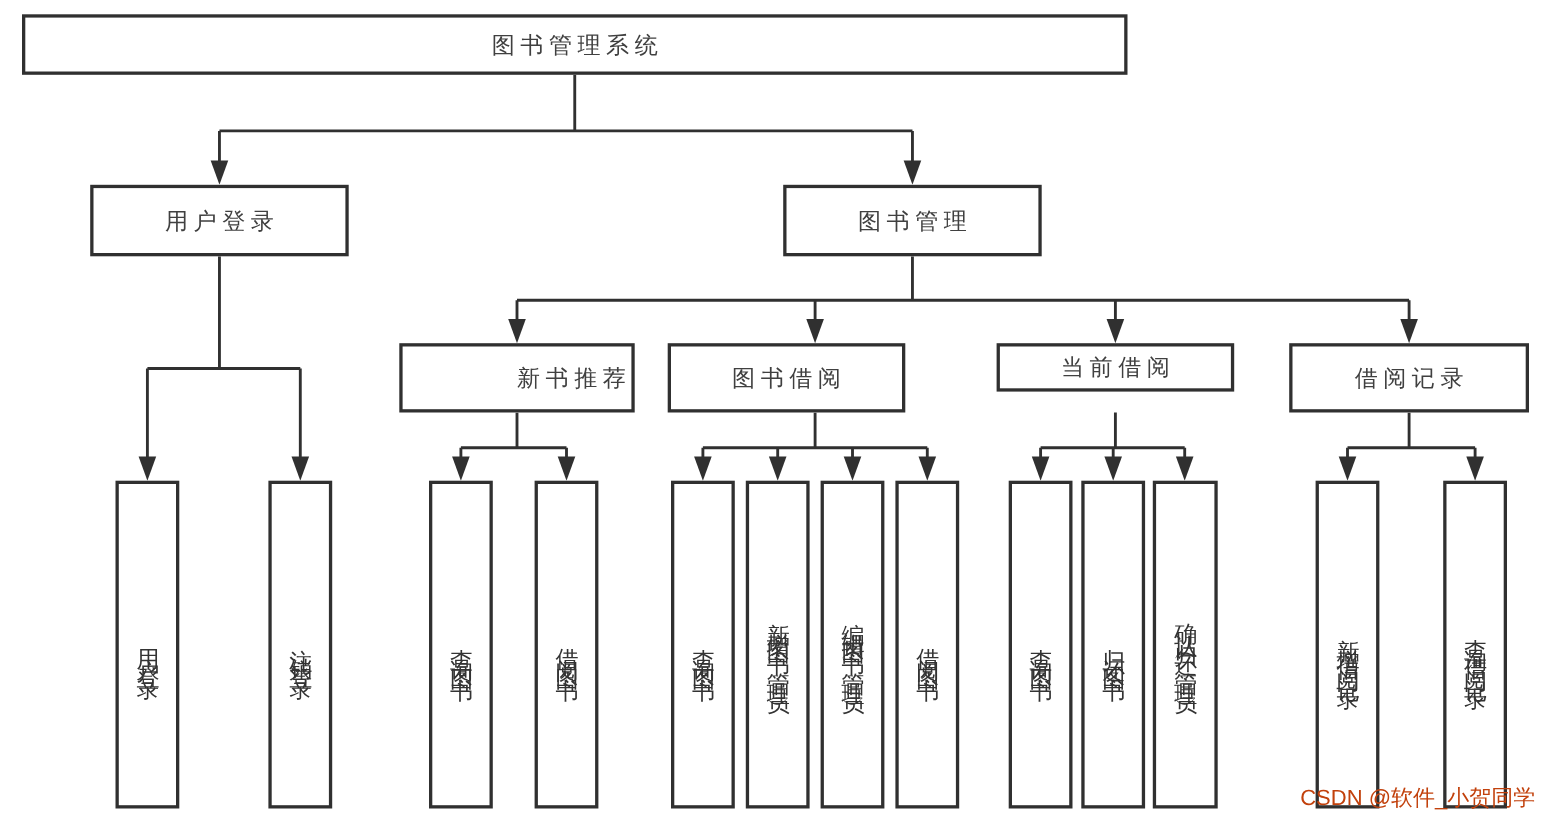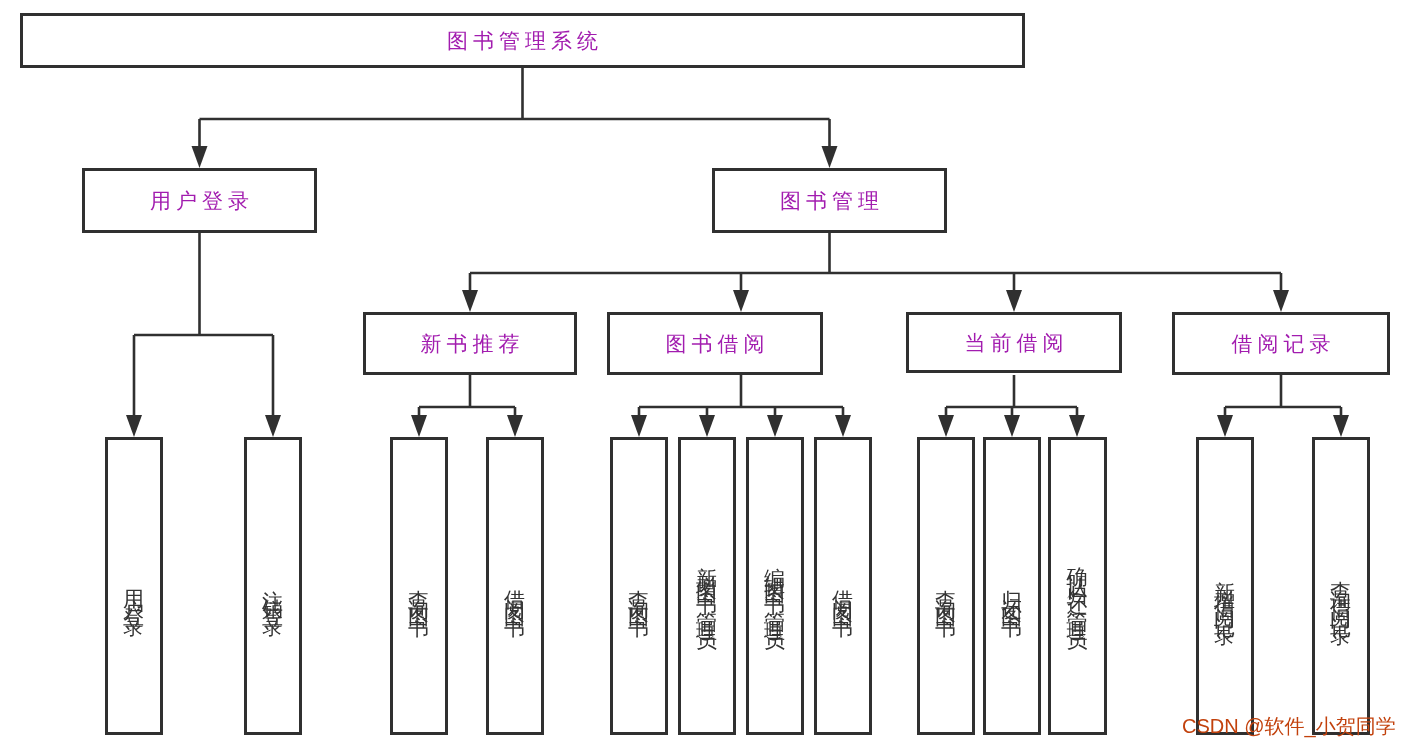--- a/index.html
+++ b/index.html
@@ -29,21 +29,21 @@
     border: 3px solid #303030;
     background: #ffffff;
     display: flex;
     align-items: center;
     justify-content: center;
     color: #333333;
   }
   .h-label {
     font-size: 21px;
     letter-spacing: 5px;
-    color: #a21caf;
+    color: #404040;
     white-space: nowrap;
     padding-left: 5px; 
   }
   .v-label {
     writing-mode: vertical-rl;
     text-orientation: mixed;
     font-size: 21px;
     letter-spacing: 9px;
     color: #333333;
     line-height: 1;
@@ -109,27 +109,27 @@
     <span class="h-label">图书管理系统</span>
   </div>
 
   <div class="box" style="left:82px; top:168px; width:235px; height:65px;">
     <span class="h-label">用户登录</span>
   </div>
   <div class="box" style="left:712px; top:168px; width:235px; height:65px;text-align:right;">
     <span class="h-label">图书管理</span>
   </div>
 
-  <div class="box" style="left:363px; top:312px; width:214px; height:63px;">
+  <div class="box" style="left:363px; top:312px; width:214px; height:63px;justify-content:flex-end;">
     <span class="h-label">新书推荐</span>
   </div>
   <div class="box" style="left:607px; top:312px; width:216px; height:63px;">
     <span class="h-label">图书借阅</span>
   </div>
-  <div class="box" style="left:906px; top:312px; width:216px; height:61px;">
+  <div class="box" style="left:906px; top:312px; width:216px; height:44px;">
     <span class="h-label">当前借阅</span>
   </div>
   <div class="box" style="left:1172px; top:312px; width:218px; height:63px;">
     <span class="h-label">借阅记录</span>
   </div>
 
   <div class="box" style="left:105px; top:437px; width:58px; height:298px;">
     <span class="v-label">用户登录</span>
   </div>
   <div class="box" style="left:244px; top:437px; width:58px; height:298px;">

